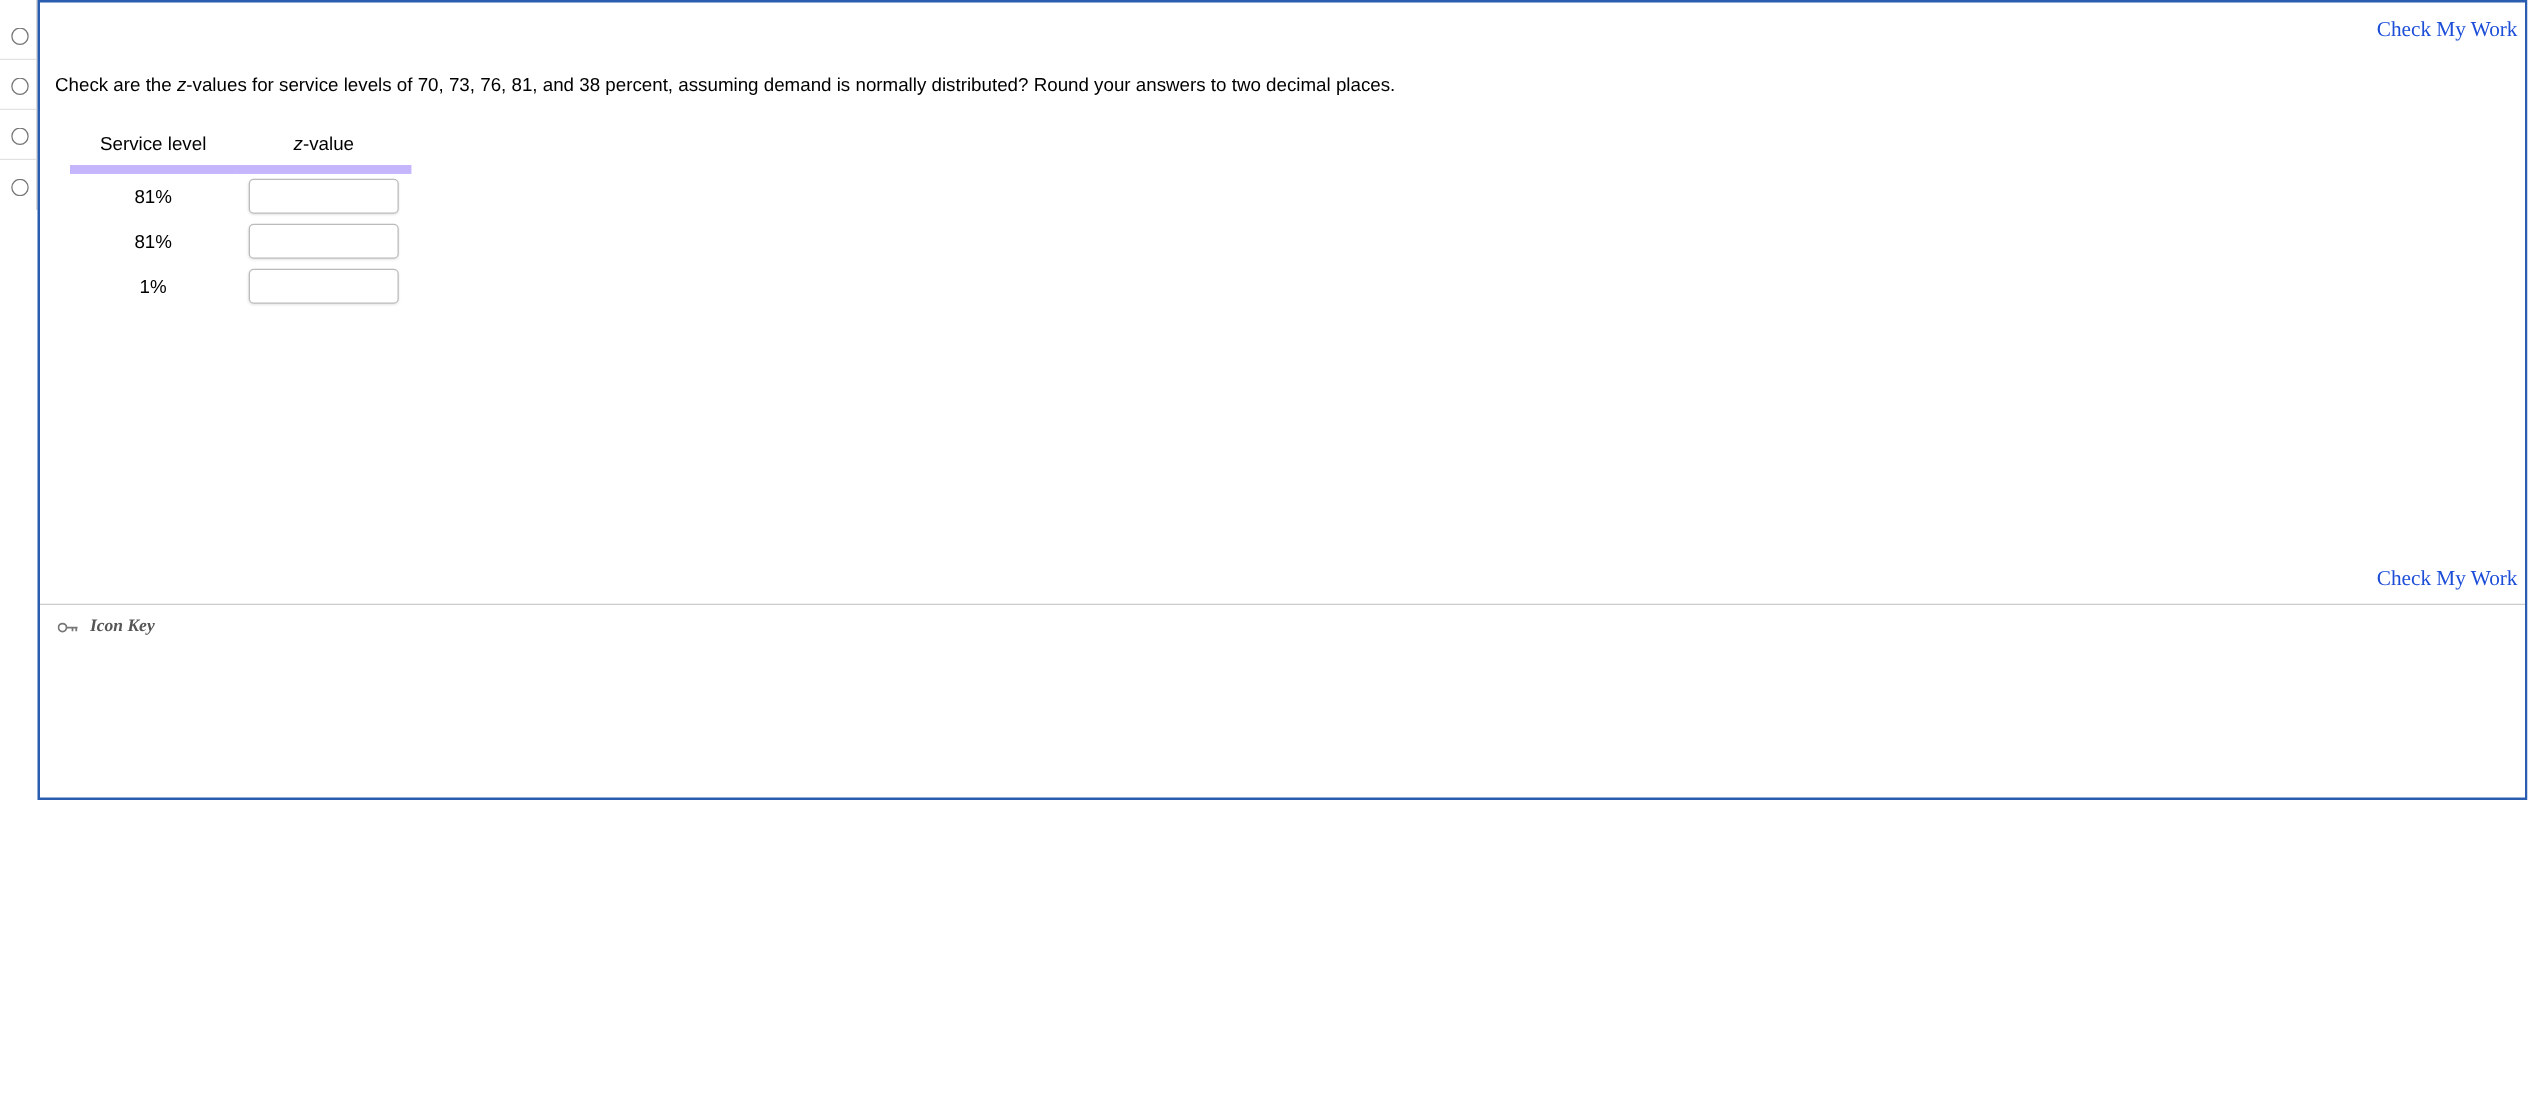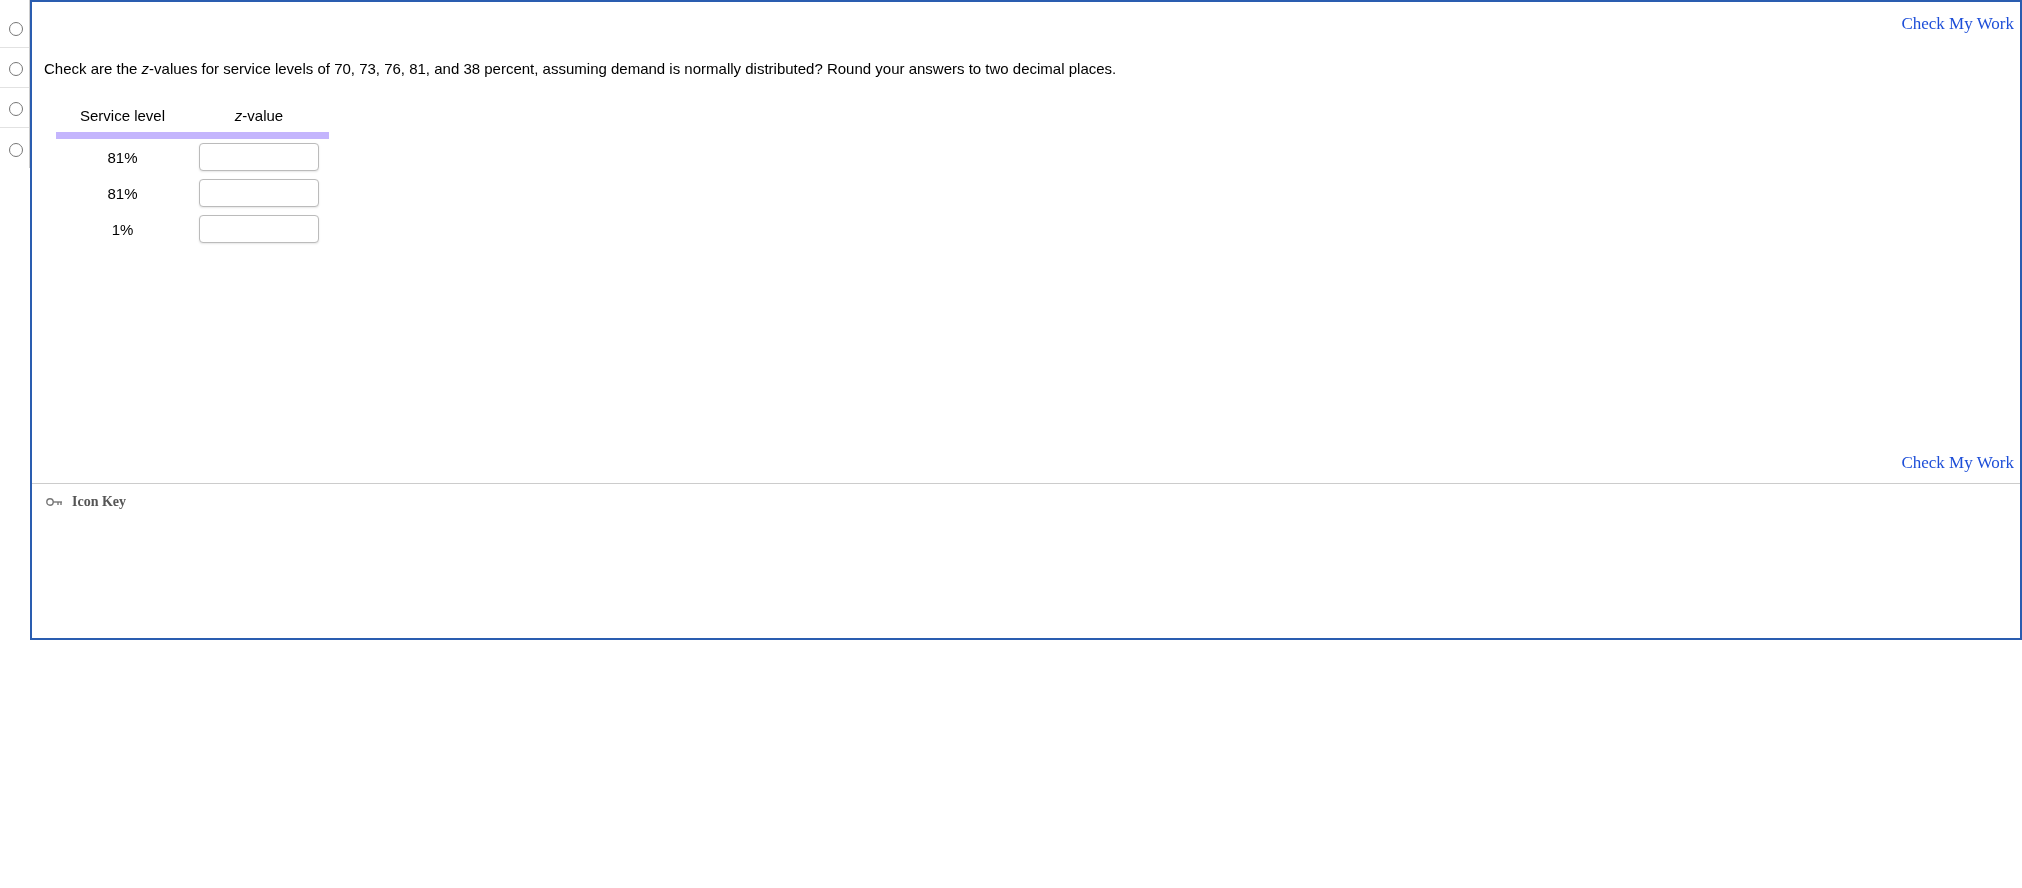--- a/index.html
+++ b/index.html
@@ -87,20 +87,21 @@
     text-align: right;
     padding: 6px 6px 10px 6px;
     margin-top: 200px;
     font-family: Georgia, 'Times New Roman', serif;
     font-size: 17px;
   }
   .icon-key-bar {
     border-top: 1px solid #ccc;
     padding: 10px 14px;
     font-family: Georgia, 'Times New Roman', serif;
+    font-style: italic;
     font-weight: bold;
     color: #555;
     font-size: 14px;
     display:flex;
     align-items:center;
     gap:8px;
   }
   .key-icon {
     display:inline-block;
   }

